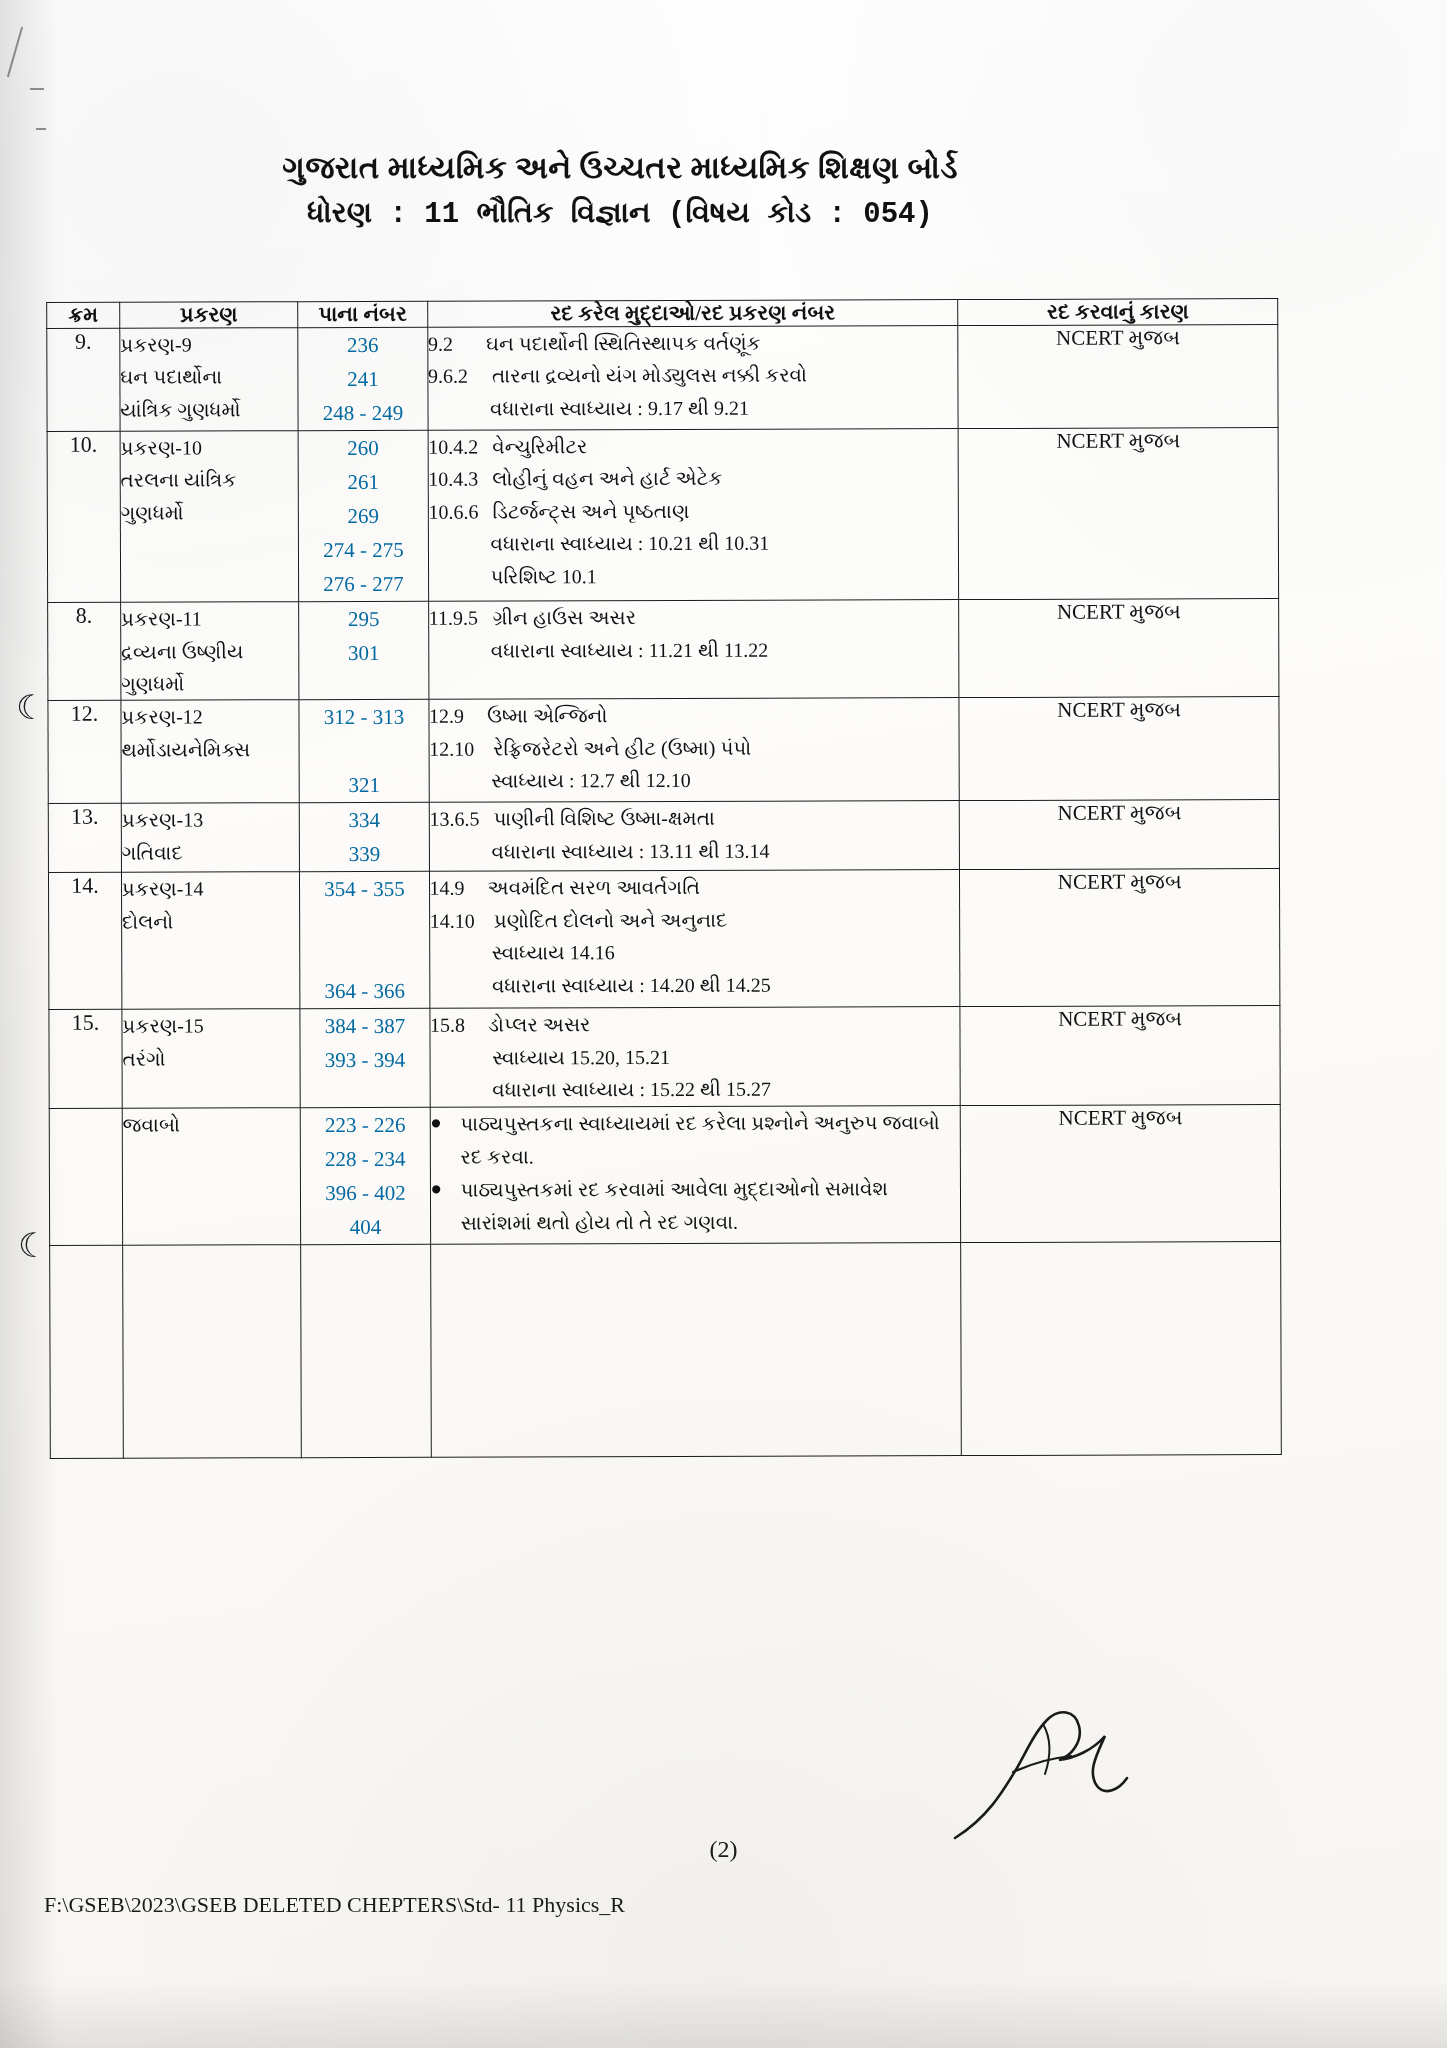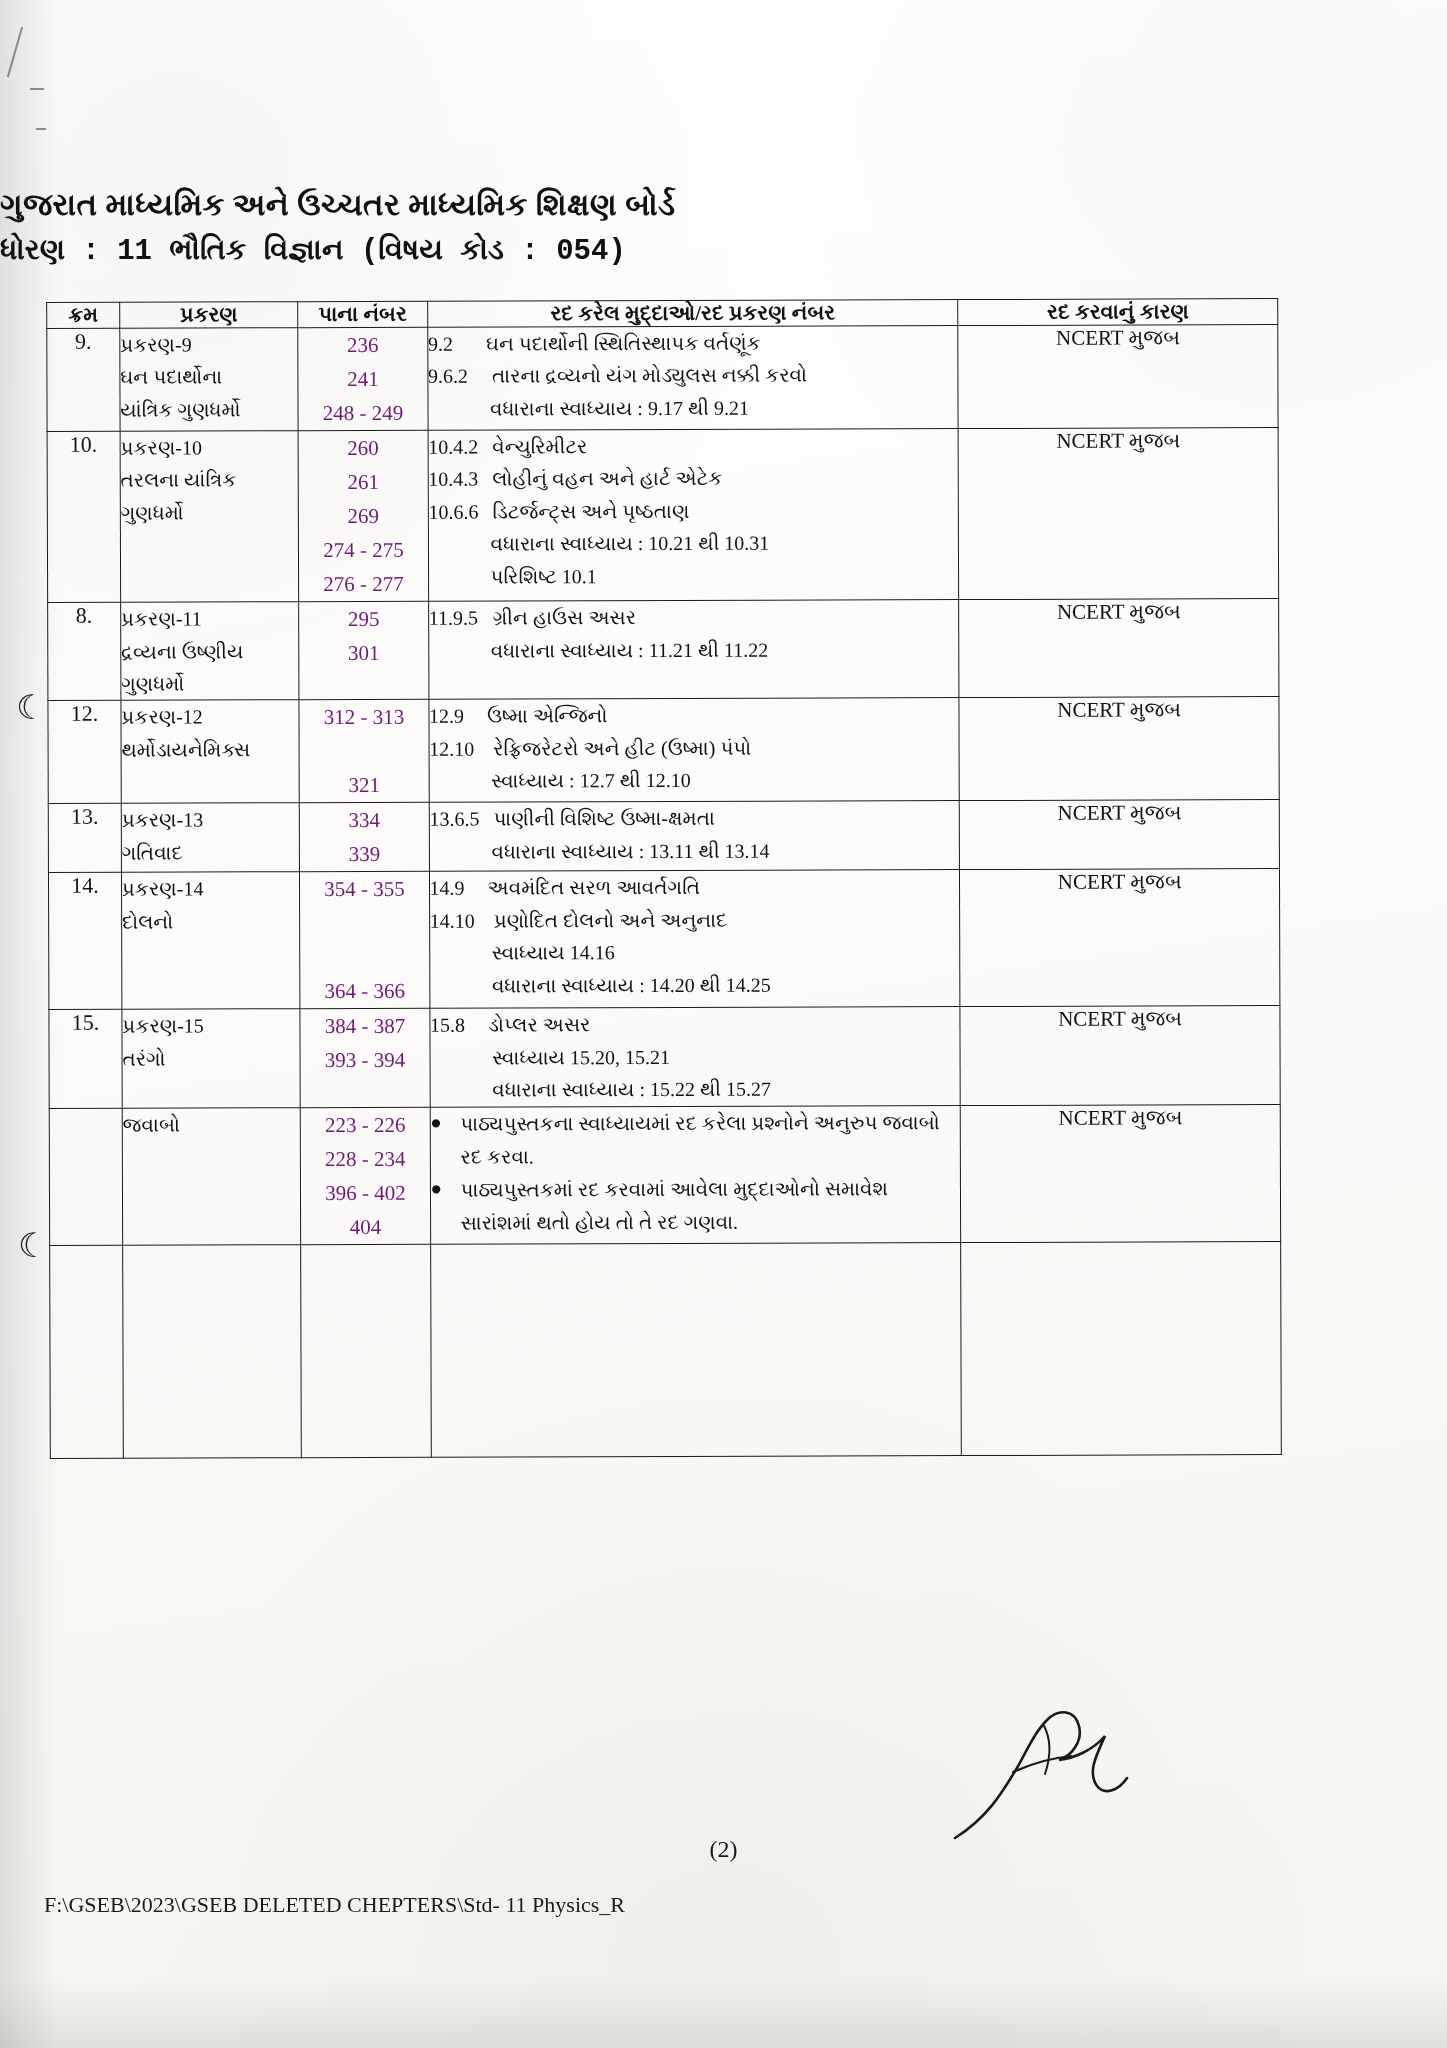--- a/index.html
+++ b/index.html
@@ -47,21 +47,21 @@
     opacity: .55;
     pointer-events: none;
   }
 
   
   .titles {
     position: absolute;
     top: 148px;
     left: 0;
     width: 1240px;
-    margin-top: 37px;
+    text-align: center;
   }
   .doc-title {
     font-family: "Liberation Serif", "DejaVu Serif", serif;
     font-weight: bold;
     font-size: 31px;
     letter-spacing: .3px;
     line-height: 1.32;
     color: #111;
   }
   .doc-subtitle {
@@ -121,21 +121,21 @@
     line-height: 1.62;
     padding: 10px 4px 10px 9px;
     color: #111;
   }
   td.pages {
     text-align: center;
     font-family: "Liberation Serif", "DejaVu Serif", serif;
     font-size: 21px;
     line-height: 1.62;
     padding: 10px 2px 10px;
-    color: #701a75;
+    color: #0369a1;
   }
   td.items {
     font-family: "Liberation Serif", "DejaVu Serif", serif;
     font-size: 20px;
     line-height: 1.62;
     padding: 10px 6px 10px 10px;
     color: #111;
   }
   td.reason {
     text-align: center;

